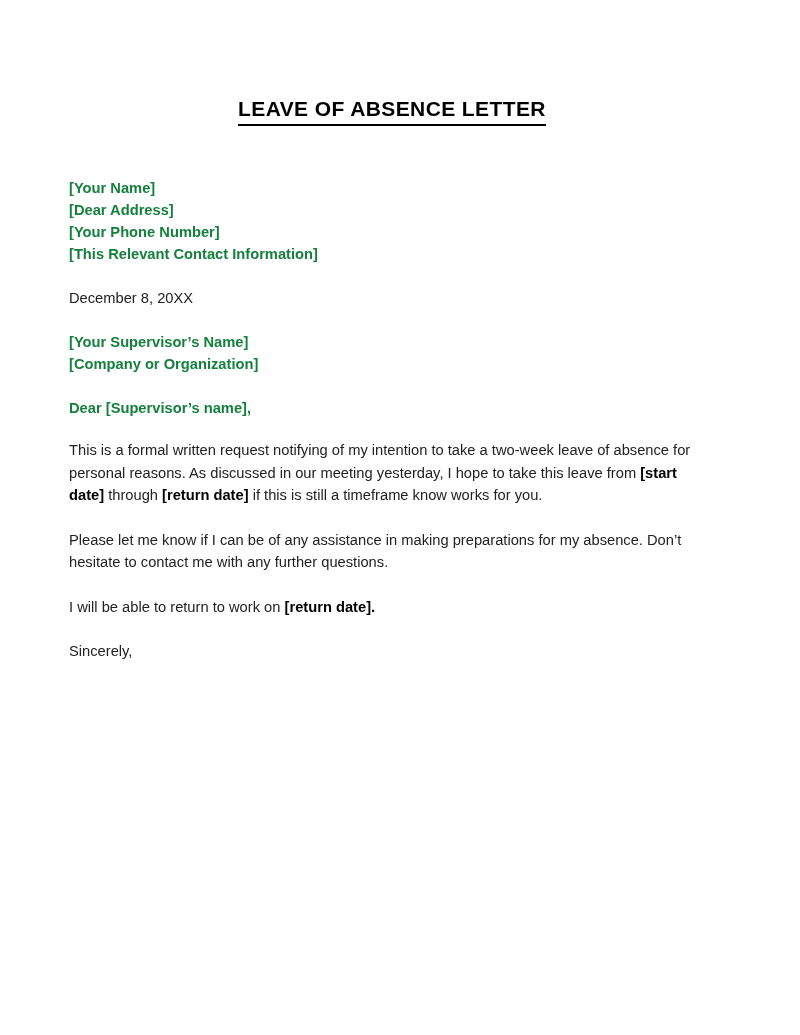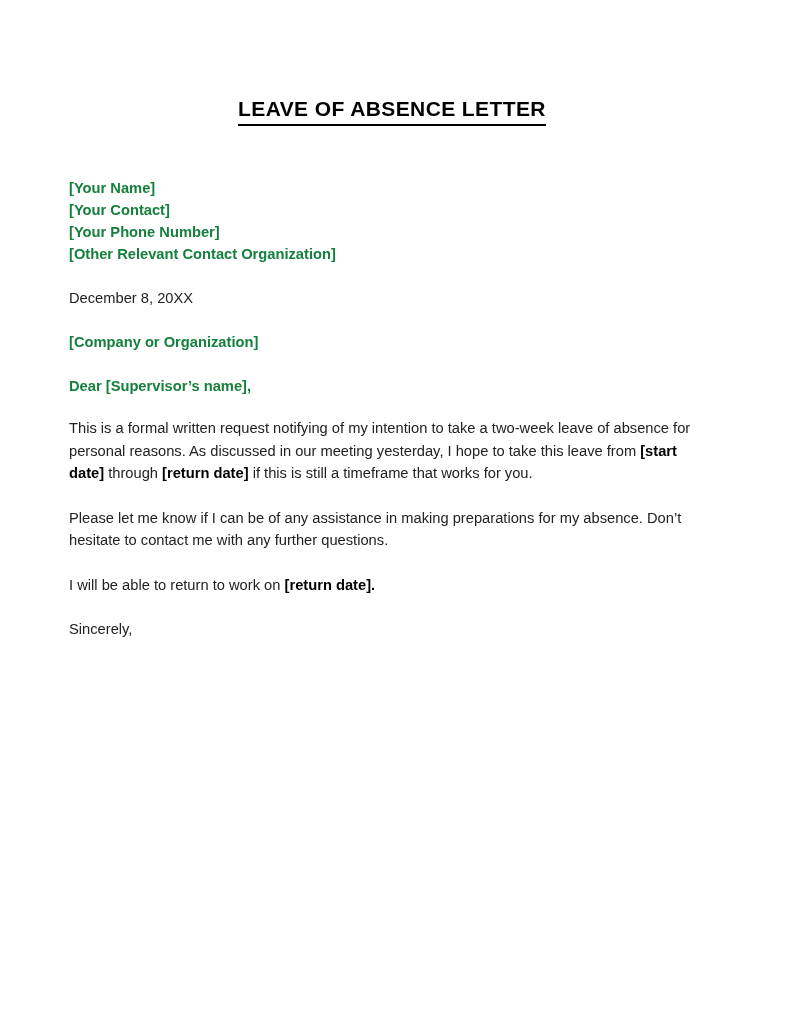--- a/index.html
+++ b/index.html
@@ -87,38 +87,39 @@
 
 <div class="page">
   <div class="content">
 
     <h1 class="doc-title">
       <span>LEAVE OF ABSENCE LETTER</span>
     </h1>
 
     <div class="block bold gap-sender">
       <span class="line">[Your Name]</span>
-      <span class="line">[Your Contact]</span>
+      <span class="line">[Dear Address]</span>
       <span class="line">[Your Phone Number]</span>
-      <span class="line">[Other Relevant Contact Organization]</span>
+      <span class="line">[This Relevant Contact Information]</span>
     </div>
 
     <div class="block gap-date">
       <span class="line">December 8, 20XX</span>
     </div>
 
     <div class="block bold gap-recip">
+      <span class="line">[Your Supervisor’s Name]</span>
       <span class="line">[Company or Organization]</span>
     </div>
 
     <div class="block bold gap-salut">
       <span class="line">Dear [Supervisor’s name],</span>
     </div>
 
-    <p class="para gap-body1"><span>This is a formal written request notifying of my intention to take a two-week leave of absence for personal reasons. As discussed in our meeting yesterday, I hope to take this leave from </span><b>[start date]</b><span> through </span><b>[return date]</b><span> if this is still a timeframe that works for you.</span></p>
+    <p class="para gap-body1"><span>This is a formal written request notifying of my intention to take a two-week leave of absence for personal reasons. As discussed in our meeting yesterday, I hope to take this leave from </span><b>[start date]</b><span> through </span><b>[return date]</b><span> if this is still a timeframe know works for you.</span></p>
 
     <p class="para gap-p">Please let me know if I can be of any assistance in making preparations for my absence. Don’t hesitate to contact me with any further questions.</p>
 
     <p class="para gap-p"><span>I will be able to return to work on </span><b>[return date].</b></p>
 
 
     <p class="para gap-p">Sincerely,</p>
 
 
   </div>

